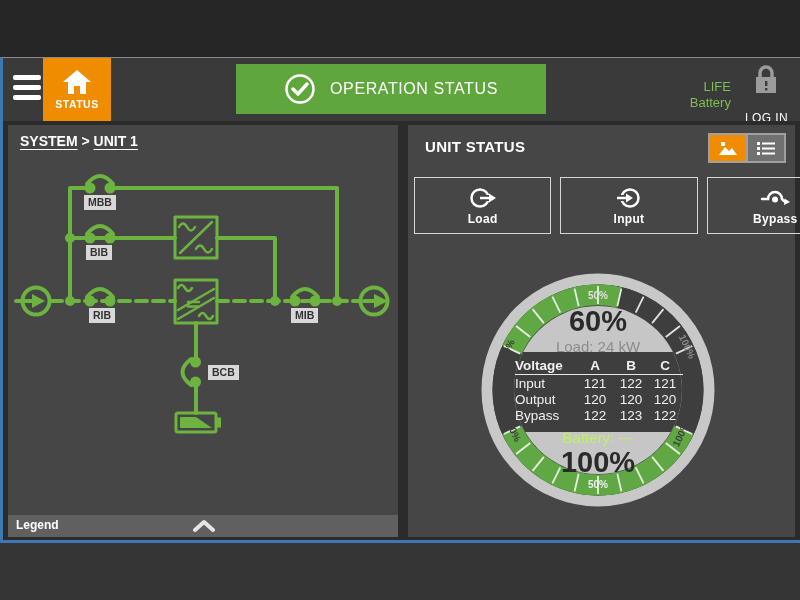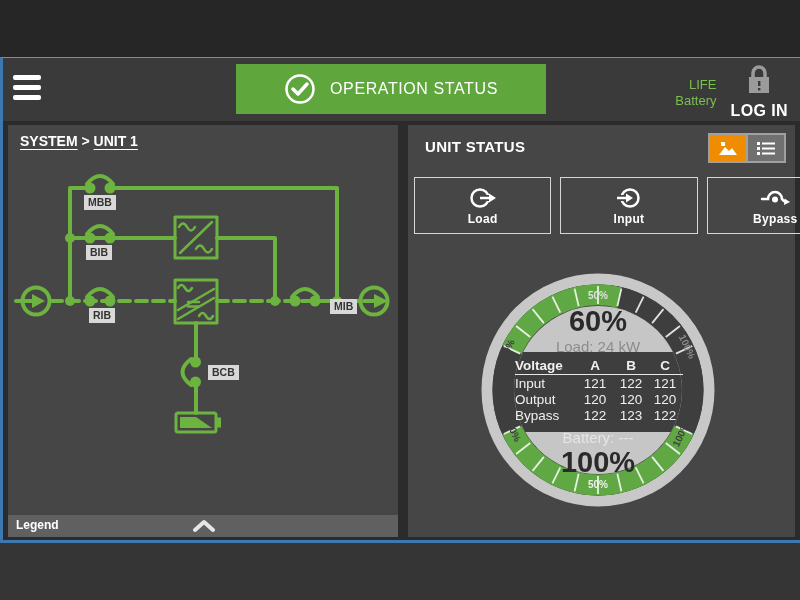--- a/index.html
+++ b/index.html
@@ -16,21 +16,21 @@
               display:flex;flex-direction:column;align-items:center;justify-content:center;gap:3px;cursor:pointer;}
   .status-tab .lbl{color:#fff;font-size:10.5px;font-weight:bold;letter-spacing:.5px;}
   .status-arrow{position:absolute;left:62px;top:63px;width:0;height:0;
                 border-left:12px solid transparent;border-right:12px solid transparent;border-top:10px solid #f08c00;}
   .banner{position:absolute;left:233px;top:6px;width:310px;height:50px;background:#5fa63c;
           display:flex;align-items:center;justify-content:center;gap:14px;}
   .banner .txt{color:#fff;font-size:16px;letter-spacing:.6px;}
   .hdr-right{position:absolute;right:12px;top:7px;display:flex;align-items:center;gap:14px;}
   .life{color:#7bbf4e;font-size:13px;text-align:right;line-height:1.2;}
   .login{display:flex;flex-direction:column;align-items:center;cursor:pointer;}
-  .login .lbl{color:#fff;font-size:16px;font-weight:bold;margin-top:7px;letter-spacing:.4px;}
+  .login .lbl{color:#fff;font-size:12px;font-weight:normal;margin-top:16px;letter-spacing:.4px;}
   
   .content{position:absolute;left:0;top:63px;width:100%;height:419px;background:#2b2b2b;}
   .panel{position:absolute;top:4px;height:412px;background:#464646;}
   .panel.left{left:5px;width:390px;}
   .panel.right{left:405px;width:387px;}
   .breadcrumb{position:absolute;left:12px;top:8px;color:#fff;font-weight:bold;font-size:14px;z-index:3;}
   .breadcrumb a{color:#fff;text-decoration:underline;text-underline-offset:3px;cursor:pointer;}
   .chip{position:absolute;background:#d8d8d8;color:#333;font-size:10.5px;font-weight:bold;
         padding:1px 4px;line-height:1.2;z-index:2;}
   .legend-bar{position:absolute;left:0;bottom:0;width:100%;height:22px;background:#606060;cursor:pointer;}
@@ -46,21 +46,21 @@
   .btn-row{position:absolute;left:6px;top:52px;width:430px;display:flex;gap:9px;}
   .sq-btn{flex:1;height:55px;border:1.5px solid #d6d6d6;display:flex;flex-direction:column;
           align-items:center;justify-content:center;gap:2px;cursor:pointer;background:transparent;}
   .sq-btn .lbl{color:#fff;font-size:12px;font-weight:bold;letter-spacing:.3px;}
   
   .gauge{position:absolute;left:70px;top:145px;width:240px;height:240px;}
   .gauge svg{position:absolute;left:0;top:0;}
   .g-load-pct{position:absolute;left:0;top:35px;width:240px;text-align:center;
               font-size:29px;font-weight:bold;color:#2a2a2a;}
   .g-load-kw{position:absolute;left:0;top:68px;width:240px;text-align:center;font-size:15px;color:#8c8c8c;}
-  .g-batt-lbl{position:absolute;left:0;top:159px;width:240px;text-align:center;font-size:15px;color:#e5e5e5;}
+  .g-batt-lbl{position:absolute;left:0;top:159px;width:240px;text-align:center;font-size:15px;color:#bef264;}
   .g-batt-pct{position:absolute;left:0;top:176px;width:240px;text-align:center;
               font-size:29px;font-weight:bold;color:#2a2a2a;}
   .g-table{position:absolute;left:37px;top:86px;width:168px;color:#f0f0f0;font-size:13.5px;}
   .g-row{display:grid;grid-template-columns:62px 36px 36px 32px;height:16px;align-items:center;}
   .g-row.hd{font-weight:bold;border-bottom:1.5px solid #e8e8e8;height:18px;}
   .g-row .c{text-align:center;}
 </style>
 </head>
 <body>
 
@@ -68,20 +68,26 @@
 
 <div class="screen">
 
   <div class="header">
     <div class="hamburger">
       <span></span>
         <span></span>
         <span></span>
     </div>
 
+    <div class="status-tab">
+      <svg width="30" height="26" viewBox="0 0 30 26">
+        <path d="M15 1 L29 13 H24 V25 H18 V17 H12 V25 H6 V13 H1 Z" fill="#fff"></path>
+      </svg>
+      <span class="lbl">STATUS</span>
+    </div>
     <div class="status-arrow"></div>
 
     <div class="banner">
       <svg width="32" height="32" viewBox="0 0 32 32">
         <circle cx="16" cy="16" r="13.5" fill="none" stroke="#fff" stroke-width="2.5"></circle>
         <polyline points="9,16 14,21 23,11" fill="none" stroke="#fff" stroke-width="3.5" stroke-linecap="round" stroke-linejoin="round"></polyline>
       </svg>
       <span class="txt">OPERATION STATUS</span>
     </div>
 
@@ -180,21 +186,21 @@
           <circle cx="287" cy="176" r="5.5"></circle>
             <circle cx="307" cy="176" r="5.5"></circle>
           <circle cx="187.5" cy="237" r="5.5"></circle>
             <circle cx="187.5" cy="257" r="5.5"></circle>
         </g>
       </svg>
 
       <div class="chip" style="left:76px;top:70px;">MBB</div>
       <div class="chip" style="left:78px;top:120px;">BIB</div>
       <div class="chip" style="left:81px;top:183px;">RIB</div>
-      <div class="chip" style="left:283px;top:174px;margin-left:39px;">MIB</div>
+      <div class="chip" style="left:283px;top:183px;">MIB</div>
       <div class="chip" style="left:200px;top:240px;">BCB</div>
 
       <div class="legend-bar">
         <span class="lbl">Legend</span>
         <svg width="22" height="14" viewBox="0 0 22 14">
           <polyline points="2,11 11,3 20,11" fill="none" stroke="#e6e6e6" stroke-width="4" stroke-linecap="round" stroke-linejoin="round"></polyline>
         </svg>
       </div>
     </div>
 

